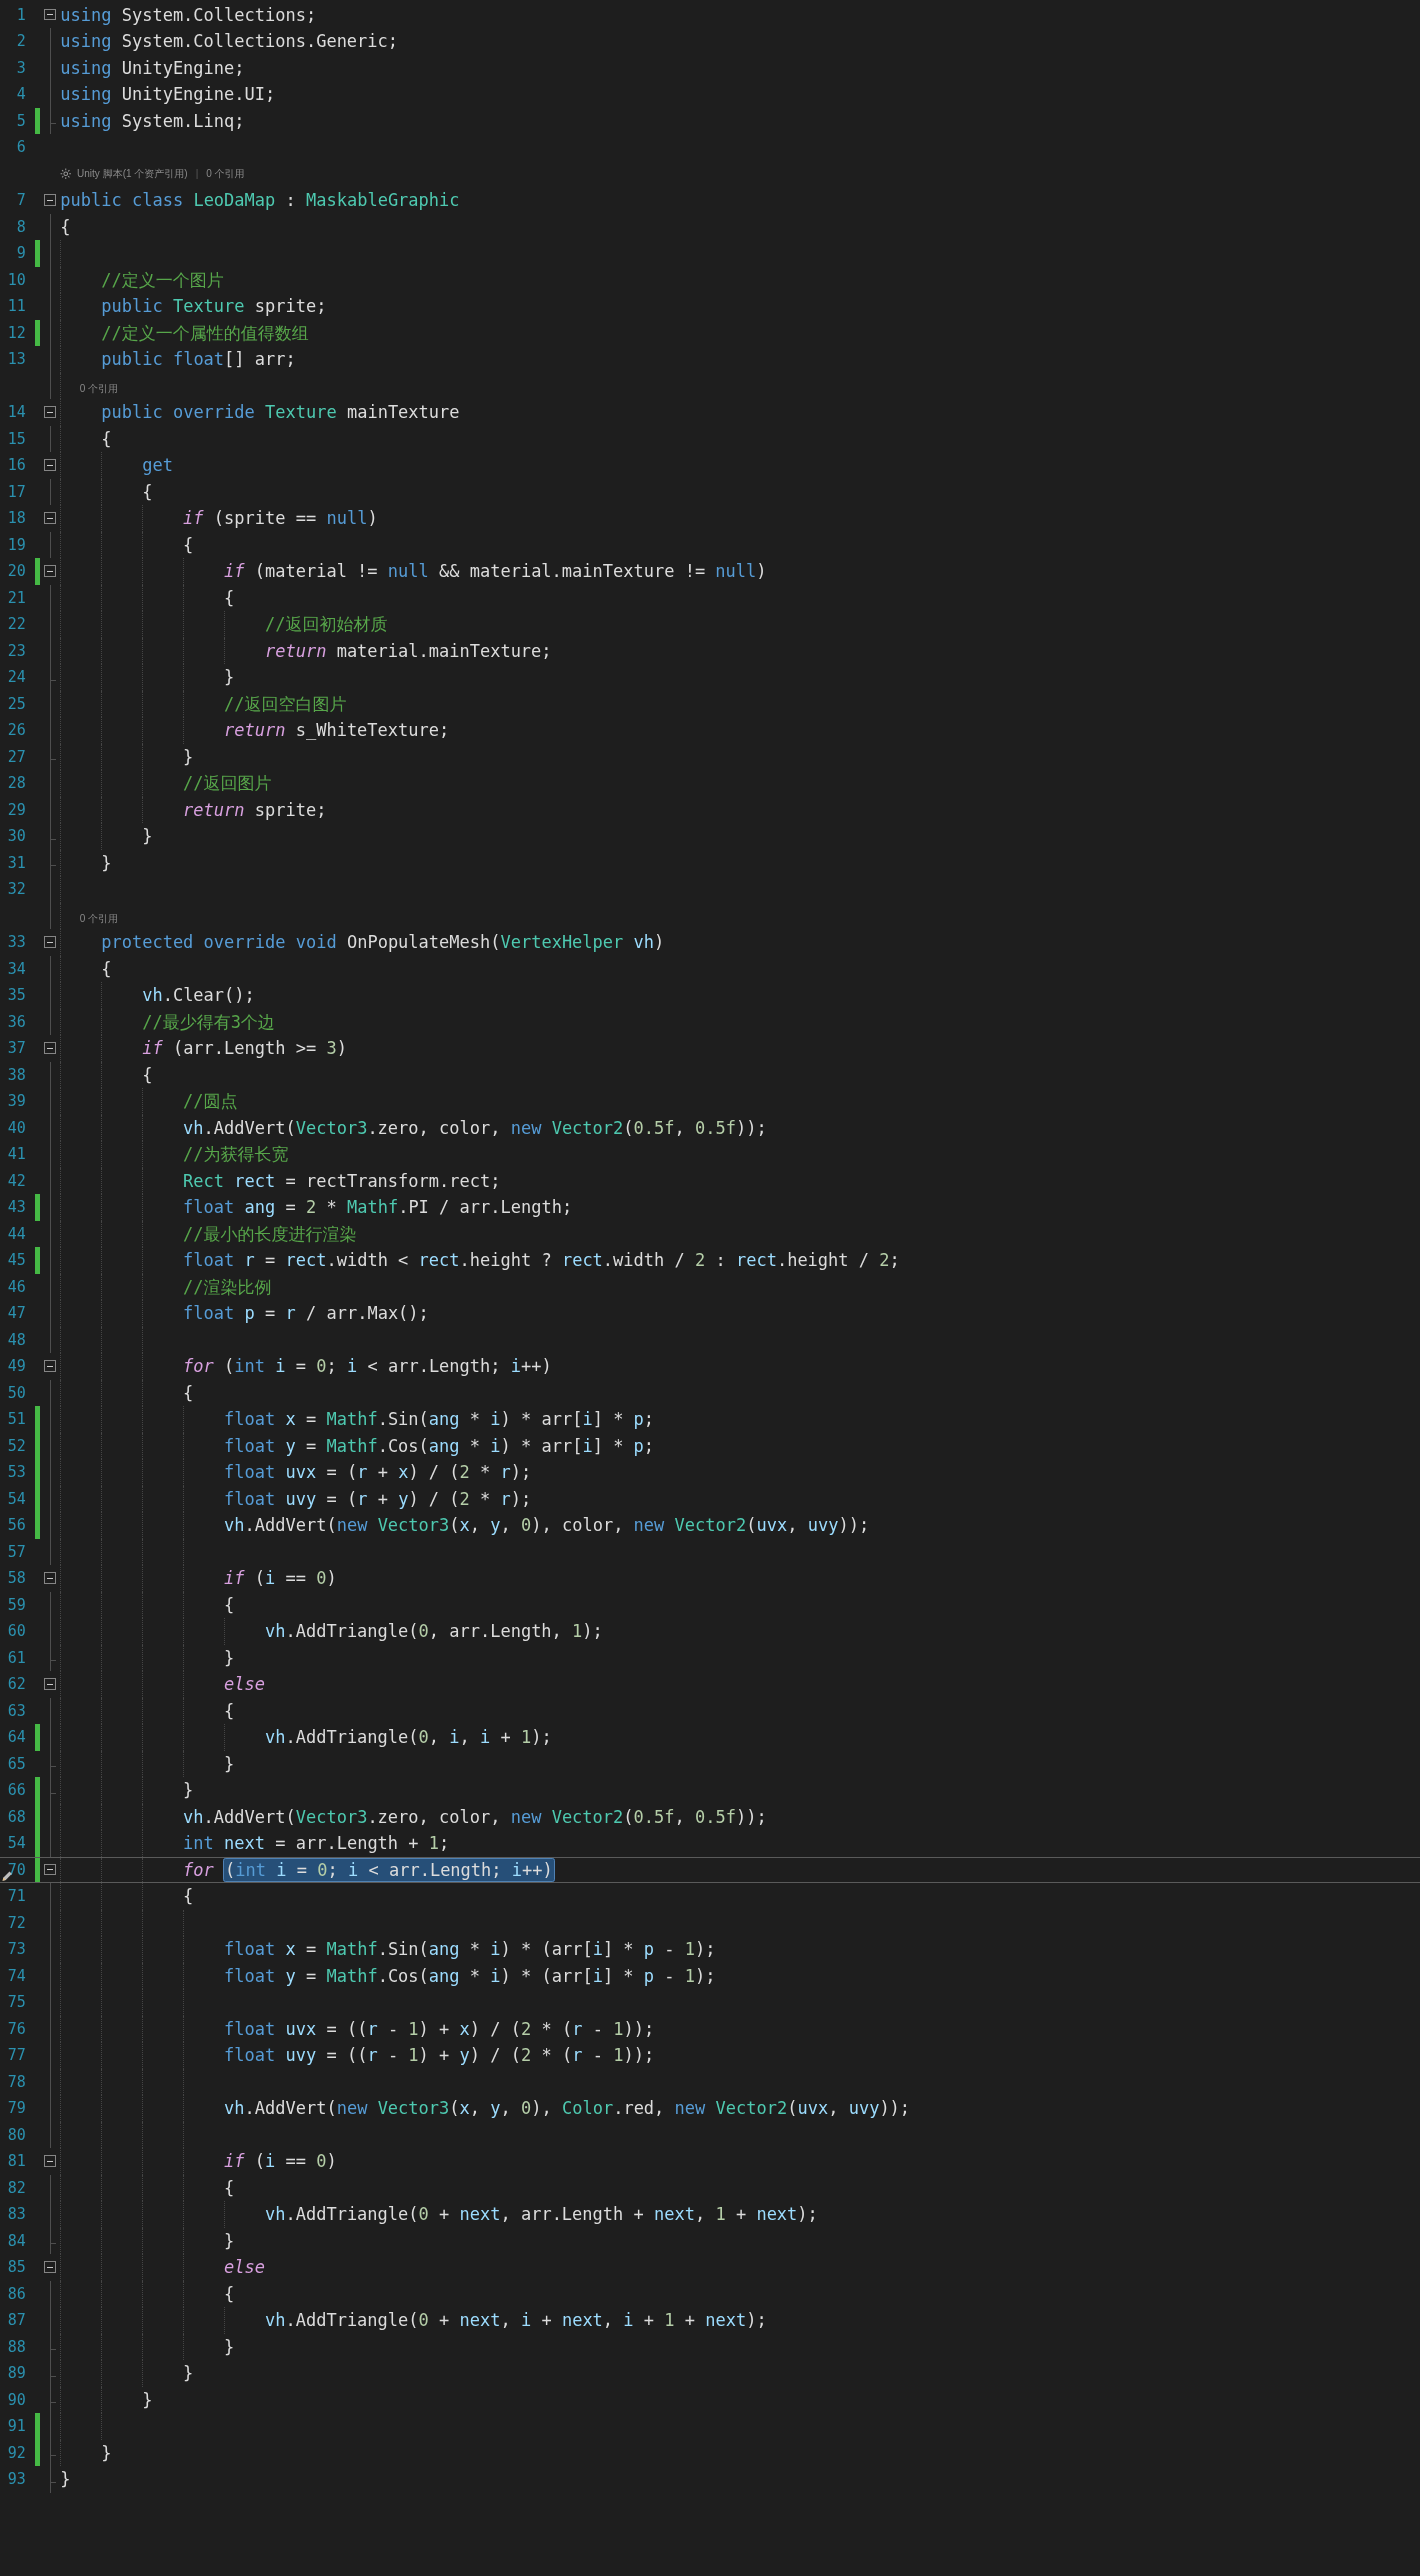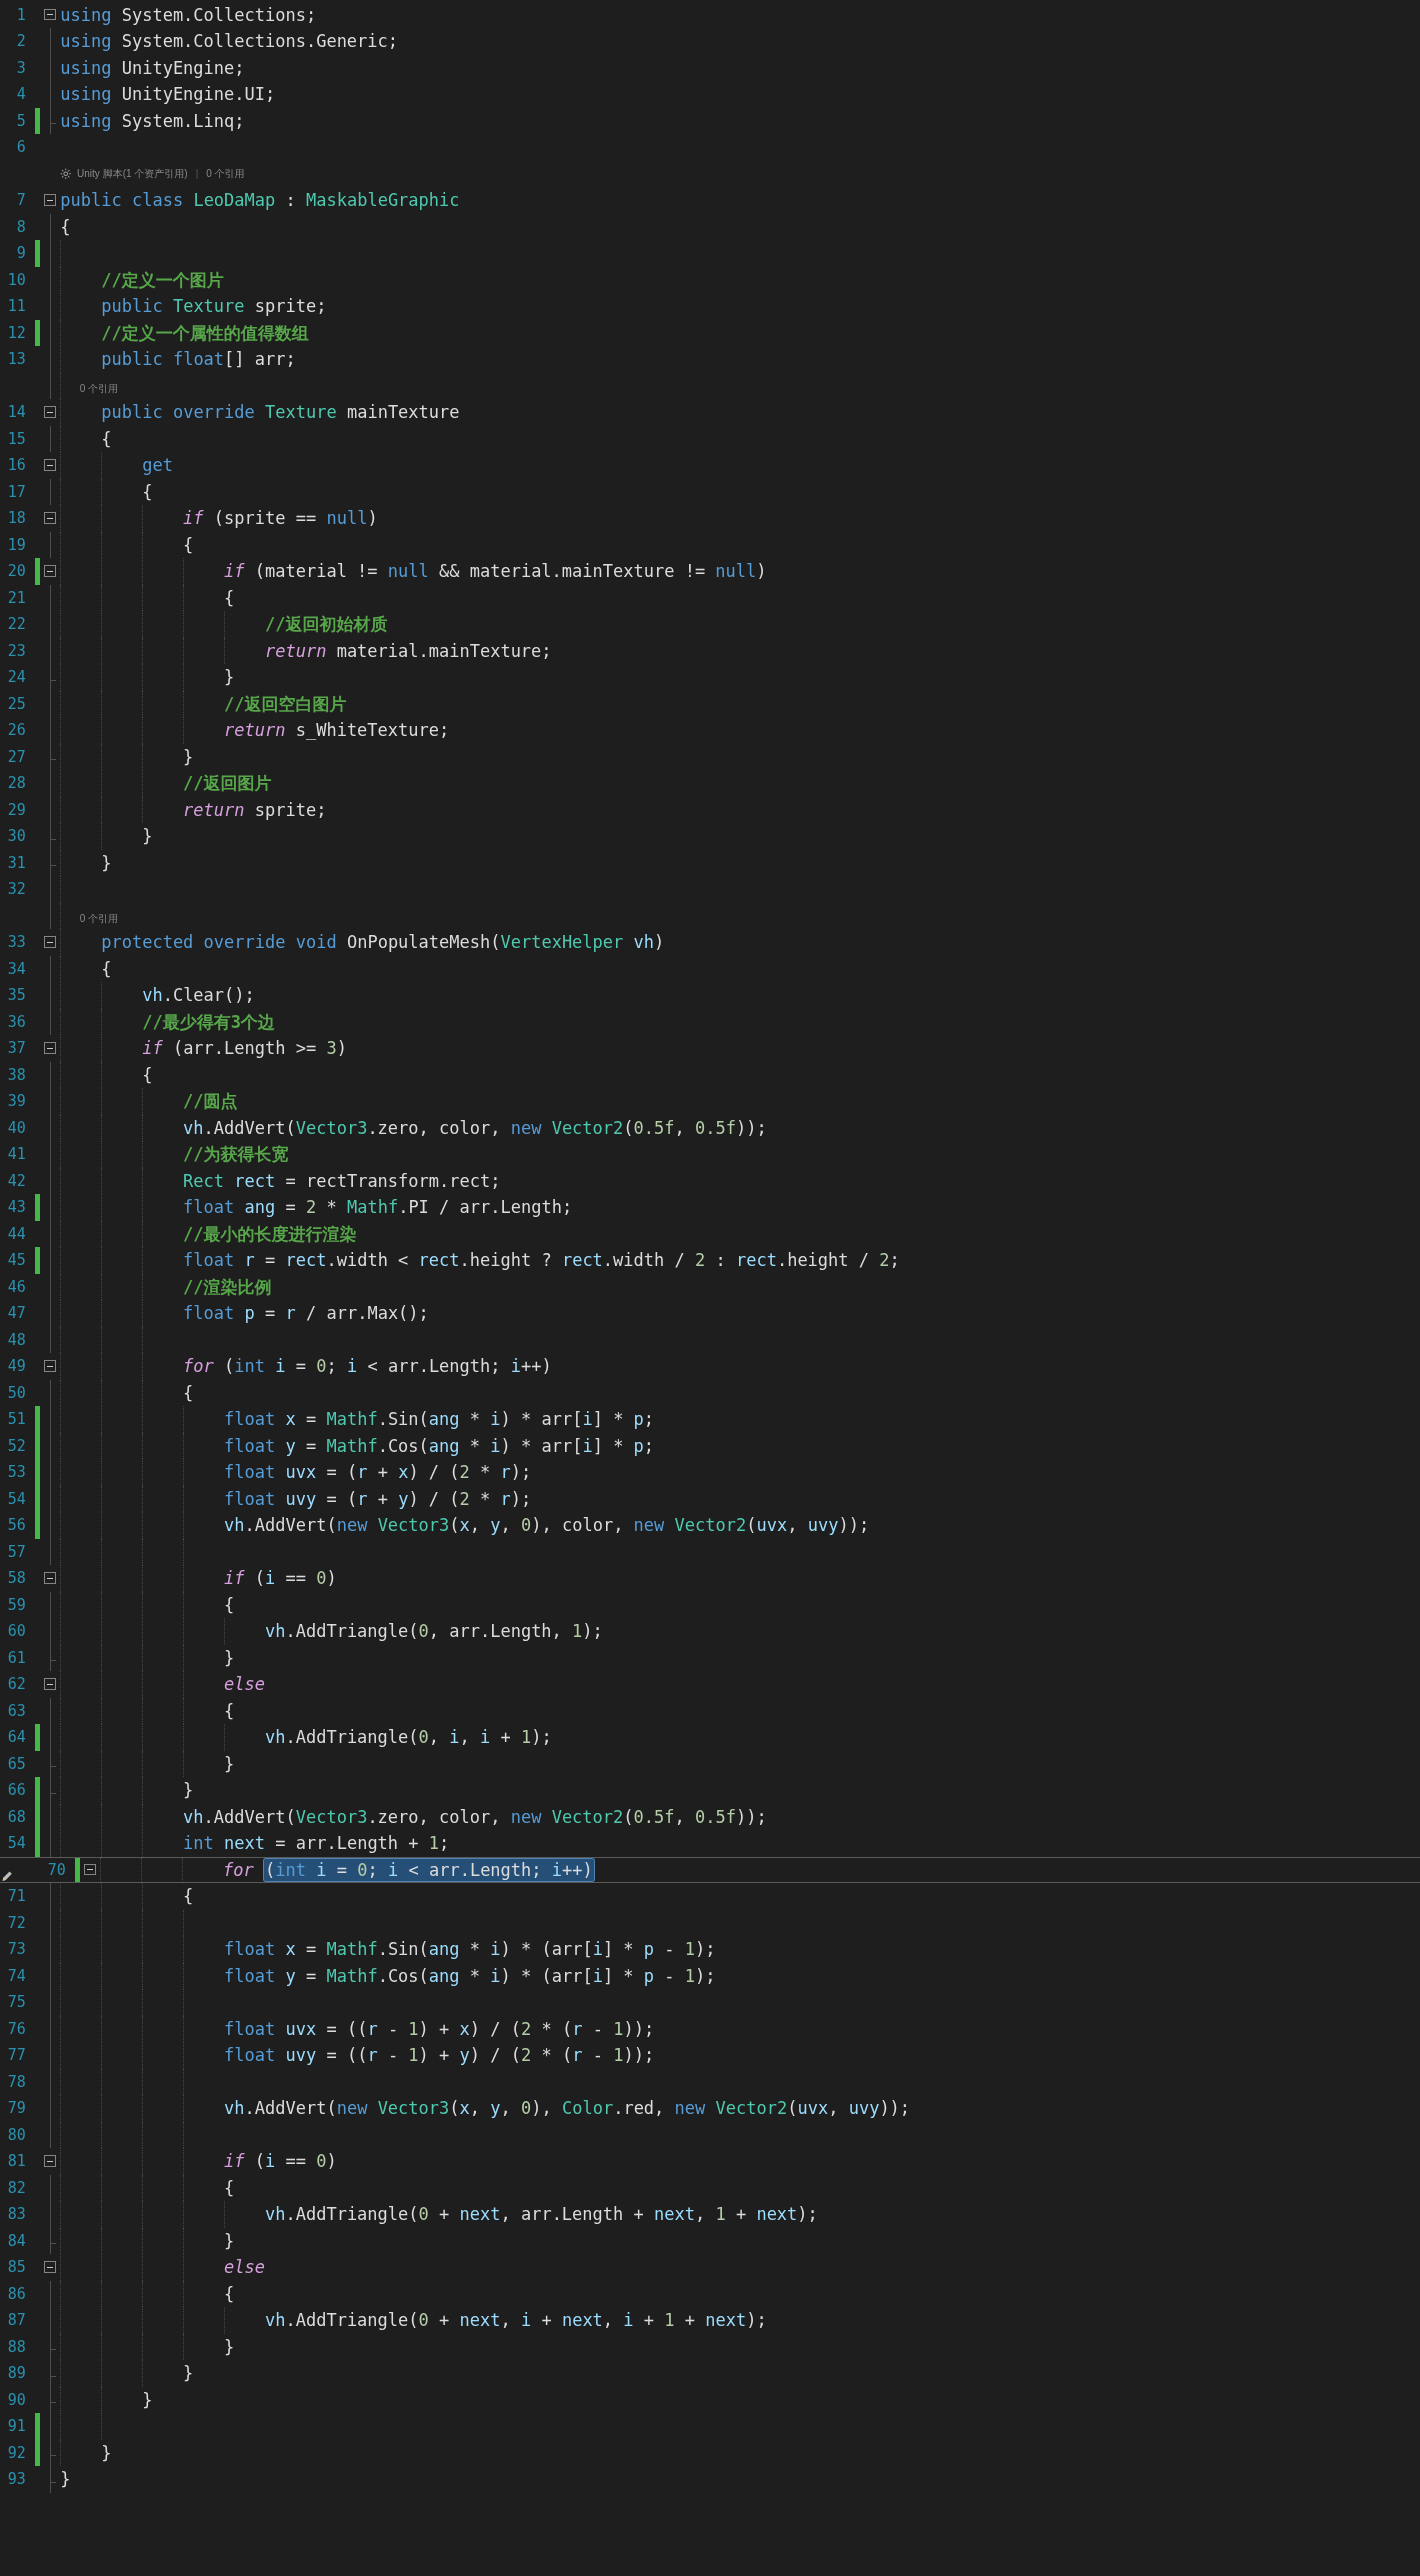--- a/index.html
+++ b/index.html
@@ -2,34 +2,34 @@
 <html style="--bg: #1e1e1e; --ln: #2b91af; --k: #569cd6; --c: #d8a0df; --t: #4ec9b0; --v: #9cdcfe; --n: #b5cea8; --m: #57a64a; --w: #dcdcdc; --lens: #8a8a8a; --bar: #45b945; --selbg: #264f78; --selbd: #4f81b3; --cur: #5a5a5a; --guide: #454545; --foldb: #858585;font-size:14px"><head>
 <meta charset="utf-8">
 <style>
   * { margin:0; padding:0; box-sizing:border-box; }
   html,body { width:1421px; height:2576px; background:var(--bg,#1e1e1e); overflow:hidden; }
   #editor {
     font-family:"DejaVu Sans Mono","Liberation Mono",monospace;
     font-size:17px; padding-top:1.8px; width:100%; height:100%;
   }
   .row { display:flex; height:26.5px; line-height:26.5px; position:relative; align-items:stretch; }
-  .row.current { border-top:0.9px solid var(--cur); border-bottom:0.9px solid var(--cur); line-height:25px;padding-left:40px; }
+  .row.current { border-top:0.9px solid var(--cur); border-bottom:0.9px solid var(--cur); line-height:25px; }
   .ln { flex:0 0 32px; width:32px; text-align:right; padding-right:6.2px; color:var(--ln); font-size:15px; }
   .barcol { flex:0 0 10.6px; width:10.6px; position:relative; }
   .chg { position:absolute; left:2.7px; top:0; bottom:0; width:5.3px; background:var(--bar); }
   .foldcol { flex:0 0 17.7px; width:17.7px; position:relative; }
   .fbox { position:absolute; left:1.8px; top:50%; margin-top:-6.2px; width:11.5px; height:11.5px;
           border:0.9px solid var(--foldb); background:var(--bg); }
   .fbox::after { content:""; position:absolute; left:1.8px; right:1.8px; top:4.4px; border-top:0.9px solid #c8c8c8; }
   .fvert { position:absolute; left:7px; top:0; bottom:0; width:0.9px; background:#4e4e4e; }
   .ftick { position:absolute; left:7px; top:58%; width:6.2px; height:0.9px; background:#4e4e4e; }
   .code { flex:1; position:relative; white-space:pre; color:var(--w); }
   .guide { position:absolute; top:0; bottom:0; width:0; border-left:0.9px dotted var(--guide); }
   .k { color:var(--k); } .c { color:var(--c);font-style:italic; } .t { color:var(--t); }
-  .v { color:var(--v); } .n { color:var(--n); } .m { color:var(--m);font-weight:bold; } .w { color:var(--w); }
+  .v { color:var(--v); } .n { color:var(--n); } .m { color:var(--m); } .w { color:var(--w); }
   .sel { background:var(--selbg); border:0.9px solid var(--selbd); border-radius:2.7px; padding:0.9px 0.9px; margin:0 -0.9px; }
   .lens { display:inline-flex; align-items:center; gap:5.3px; height:100%;
           font-family:"Liberation Sans",sans-serif; font-size:10px; color:var(--lens); white-space:normal; }
   .lens-indent { margin-left:19.4px; }
   .lens .sep { color:#5a5a5a; padding:0 2.7px; }
   .gear { display:inline-flex; align-items:center; }
   .pencil { position:absolute; left:0.9px; top:7px; width:12.4px; height:12.4px; }
 </style>
 </head>
 <body>

